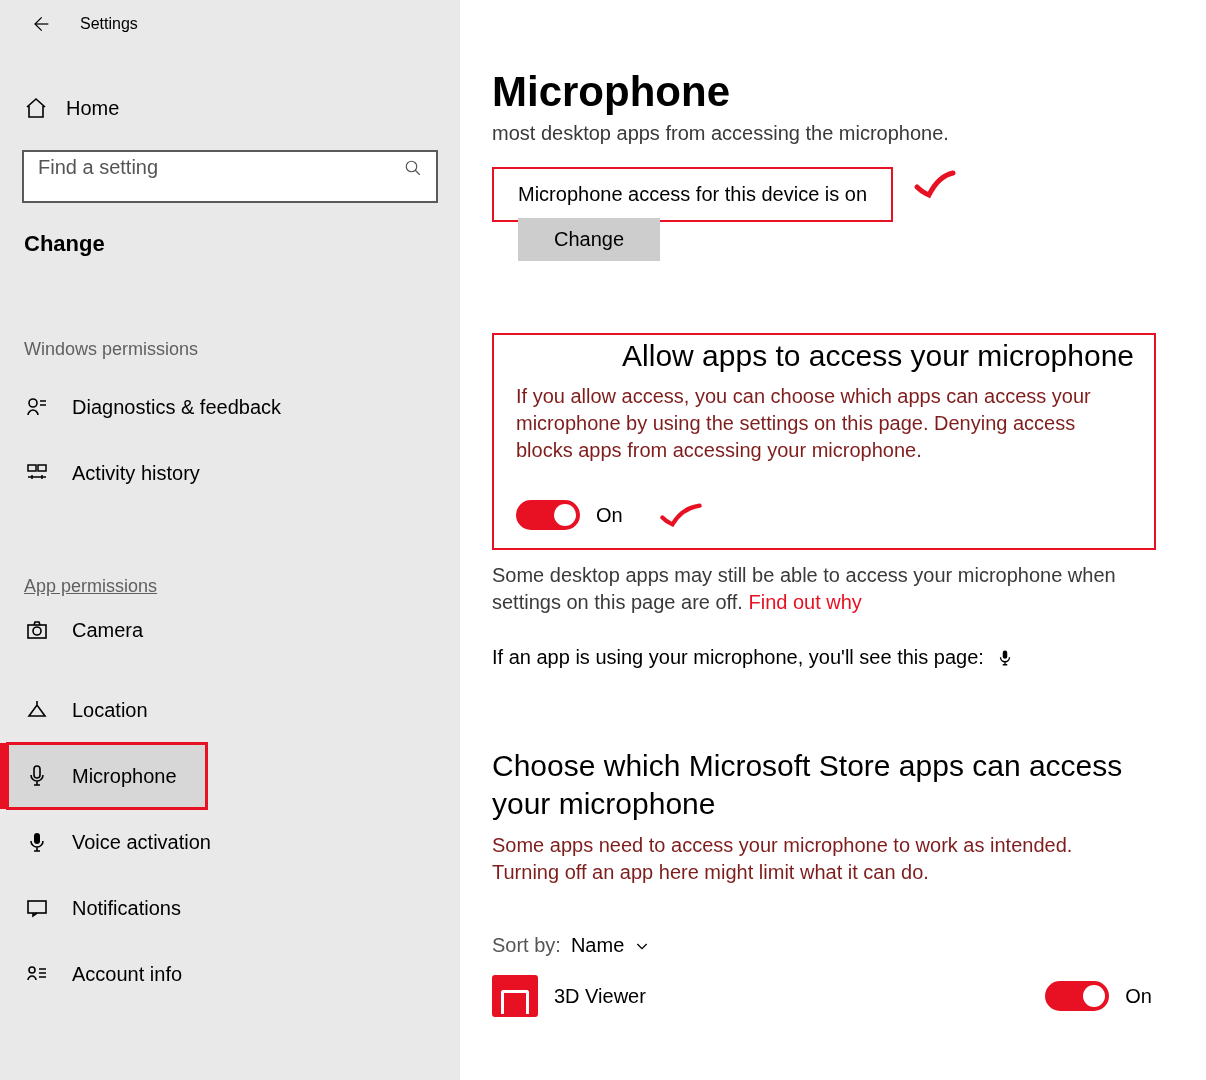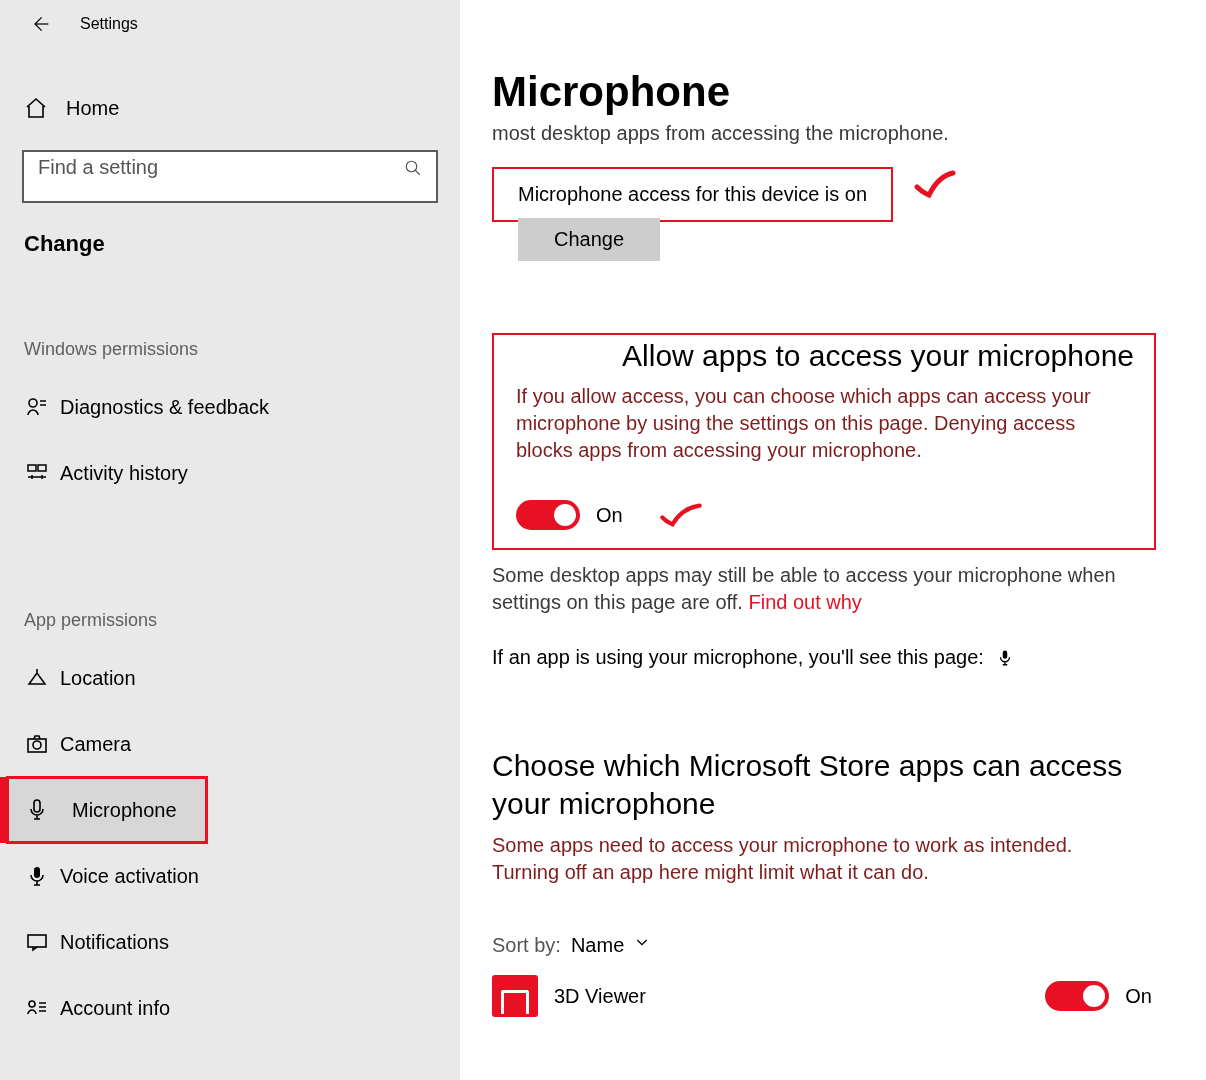--- a/index.html
+++ b/index.html
@@ -13,22 +13,22 @@
   .sb-title { font-size: 16px; color: #000; }
   .sb-home { display: flex; align-items: center; gap: 18px; padding: 0 24px; height: 64px; margin-top: 28px; cursor: pointer; }
   .sb-home .icon { width: 24px; }
   .sb-home span.txt { font-size: 20px; color: #000; }
   .sb-search { margin: 10px 22px 0 22px; height: 53px; border: 2px solid #5a5a5a; background: #ffffff; display: flex; align-items: center; padding: 0 12px 18px 14px; }
   .sb-search input { flex: 1; border: none; background: transparent; font-size: 20px; outline: none; color: #555; }
   .sb-search input::placeholder { color: #555; }
   .sb-search .sicon { width: 22px; display:flex; align-items:center; justify-content:center; }
   .sb-privacy { font-size: 22px; font-weight: 600; color: #000; padding: 28px 24px 0 24px; }
   .sb-group { font-size: 18px; color: #606060; padding: 0 24px; margin-top: 82px; }
-  .sb-group.app-perm { margin-top: 104px; }
-  .sb-item { display: flex; align-items: center; gap: 10px; height: 66px; padding: 0 24px; cursor: pointer; position: relative; }
+  .sb-group.app-perm { margin-top: 70px; text-decoration: underline; }
+  .sb-item { display: flex; align-items: center; gap: 22px; height: 66px; padding: 0 24px; cursor: pointer; position: relative; }
   .sb-item .icon { width: 26px; display:flex; align-items:center; justify-content:center; }
   .sb-item .txt { font-size: 20px; color: #000; }
   .sb-item.first { margin-top: 14px; }
   .sb-item.selected-wrap { position: relative; }
   .sel-accent { position: absolute; left: 0; top: 0; bottom: 0; width: 8px; background: #e81123; }
   .sel-box { position: absolute; left: 6px; right: 252px; top: -1px; bottom: -1px; border: 3px solid #e81123; background: #d7d7d7; }
   .sb-item.selected-wrap .content { position: relative; display:flex; align-items:center; gap: 22px; }
   
   .main { flex: 1; background: #fff; padding: 0 36px 0 32px; position: relative; height:100%; }
   .main-title { font-size: 42px; font-weight: 600; color: #000; margin-top: 68px; }
@@ -42,21 +42,21 @@
   .section-box h2 { font-size: 30px; font-weight: 400; color: #000; text-align: right; }
   .body-text { font-size: 20px; color: #7f1d1d; margin-top: 10px; line-height: 1.35; }
   .toggle-row { display:flex; align-items:center; gap: 16px; margin-top: 36px; }
   .toggle { width: 64px; height: 30px; border-radius: 15px; background: #e81123; position: relative; cursor:pointer; }
   .toggle .knob { position: absolute; right: 4px; top: 4px; width: 22px; height: 22px; border-radius: 50%; background: #fff; }
   .toggle-label { font-size: 20px; color: #000; }
   .link { color: #e81123; cursor:pointer; }
   .desktop-note { font-size: 20px; color: #3a3a3a; margin-top: 12px; line-height:1.35; width: 660px;}
   .icon-note { font-size: 20px; color: #000; margin-top: 30px; display:flex; align-items:center; gap:12px; }
   .section-h2 { font-size: 30px; font-weight: 400; color: #000; margin-top: 78px; line-height:1.25; width: 640px;}
-  .sort-row { display:flex; gap: 10px; font-size: 20px; margin-top: 48px; color:#000;}
+  .sort-row { display:flex; align-items:center; gap: 10px; font-size: 20px; margin-top: 48px; color:#000;}
   .sort-lbl { color:#555; }
   .app-row { display:flex; align-items:center; gap: 16px; margin-top: 18px; width: 660px;}
   .app-tile { width: 46px; height: 42px; background:#e81123; border-radius:3px; display:flex; align-items:center; justify-content:center; }
   .app-tile-inner { width:28px; height:24px; border:3px solid #fff; border-bottom:none; border-radius:3px 3px 0 0; transform: translateY(6px);}
   .app-name { font-size: 20px; color:#000; flex:1; }
   .app-toggle-row { display:flex; align-items:center; gap:16px; }
   svg { display:block; }
 </style>
 </head>
 <body>
@@ -114,38 +114,38 @@
             <rect x="3" y="4" width="8" height="6" stroke="#000" stroke-width="1.5" fill="none"></rect>
             <rect x="13" y="4" width="8" height="6" stroke="#000" stroke-width="1.5" fill="none"></rect>
             <path d="M3 16h18M7 14v4M17 14v4" stroke="#000" stroke-width="1.5"></path>
           </svg>
       </span>
       <span class="txt">Activity history</span>
     </div>
 
     <div class="sb-group app-perm">App permissions</div>
 
-    <div class="sb-item first">
-      <span class="icon">
-        <svg width="24" height="24" viewBox="0 0 24 24">
-            <path d="M12 3v4M4 18l8-11 8 11H4z" stroke="#000" stroke-width="1.6" fill="none"></path>
-          </svg>
-      </span>
-      <span class="txt">Location</span>
-    </div>
-
     <div class="sb-item">
       <span class="icon">
         <svg width="24" height="24" viewBox="0 0 24 24">
             <rect x="3" y="7" width="18" height="13" stroke="#000" stroke-width="1.6" fill="none"></rect>
             <circle cx="12" cy="13" r="4" stroke="#000" stroke-width="1.6" fill="none"></circle>
             <path d="M9 7l1-3h4l1 3" stroke="#000" stroke-width="1.6" fill="none"></path>
           </svg>
       </span>
       <span class="txt">Camera</span>
+    </div>
+
+    <div class="sb-item first">
+      <span class="icon">
+        <svg width="24" height="24" viewBox="0 0 24 24">
+            <path d="M12 3v4M4 18l8-11 8 11H4z" stroke="#000" stroke-width="1.6" fill="none"></path>
+          </svg>
+      </span>
+      <span class="txt">Location</span>
     </div>
 
     <div class="sb-item selected-wrap">
       <div class="sel-accent"></div>
       <div class="sel-box"></div>
       <div class="content">
         <span class="icon">
           <svg width="24" height="24" viewBox="0 0 24 24">
               <rect x="9" y="2" width="6" height="12" rx="3" stroke="#000" stroke-width="1.6" fill="none"></rect>
               <path d="M6 11a6 6 0 0012 0M12 17v4M9 21h6" stroke="#000" stroke-width="1.6" fill="none"></path>

